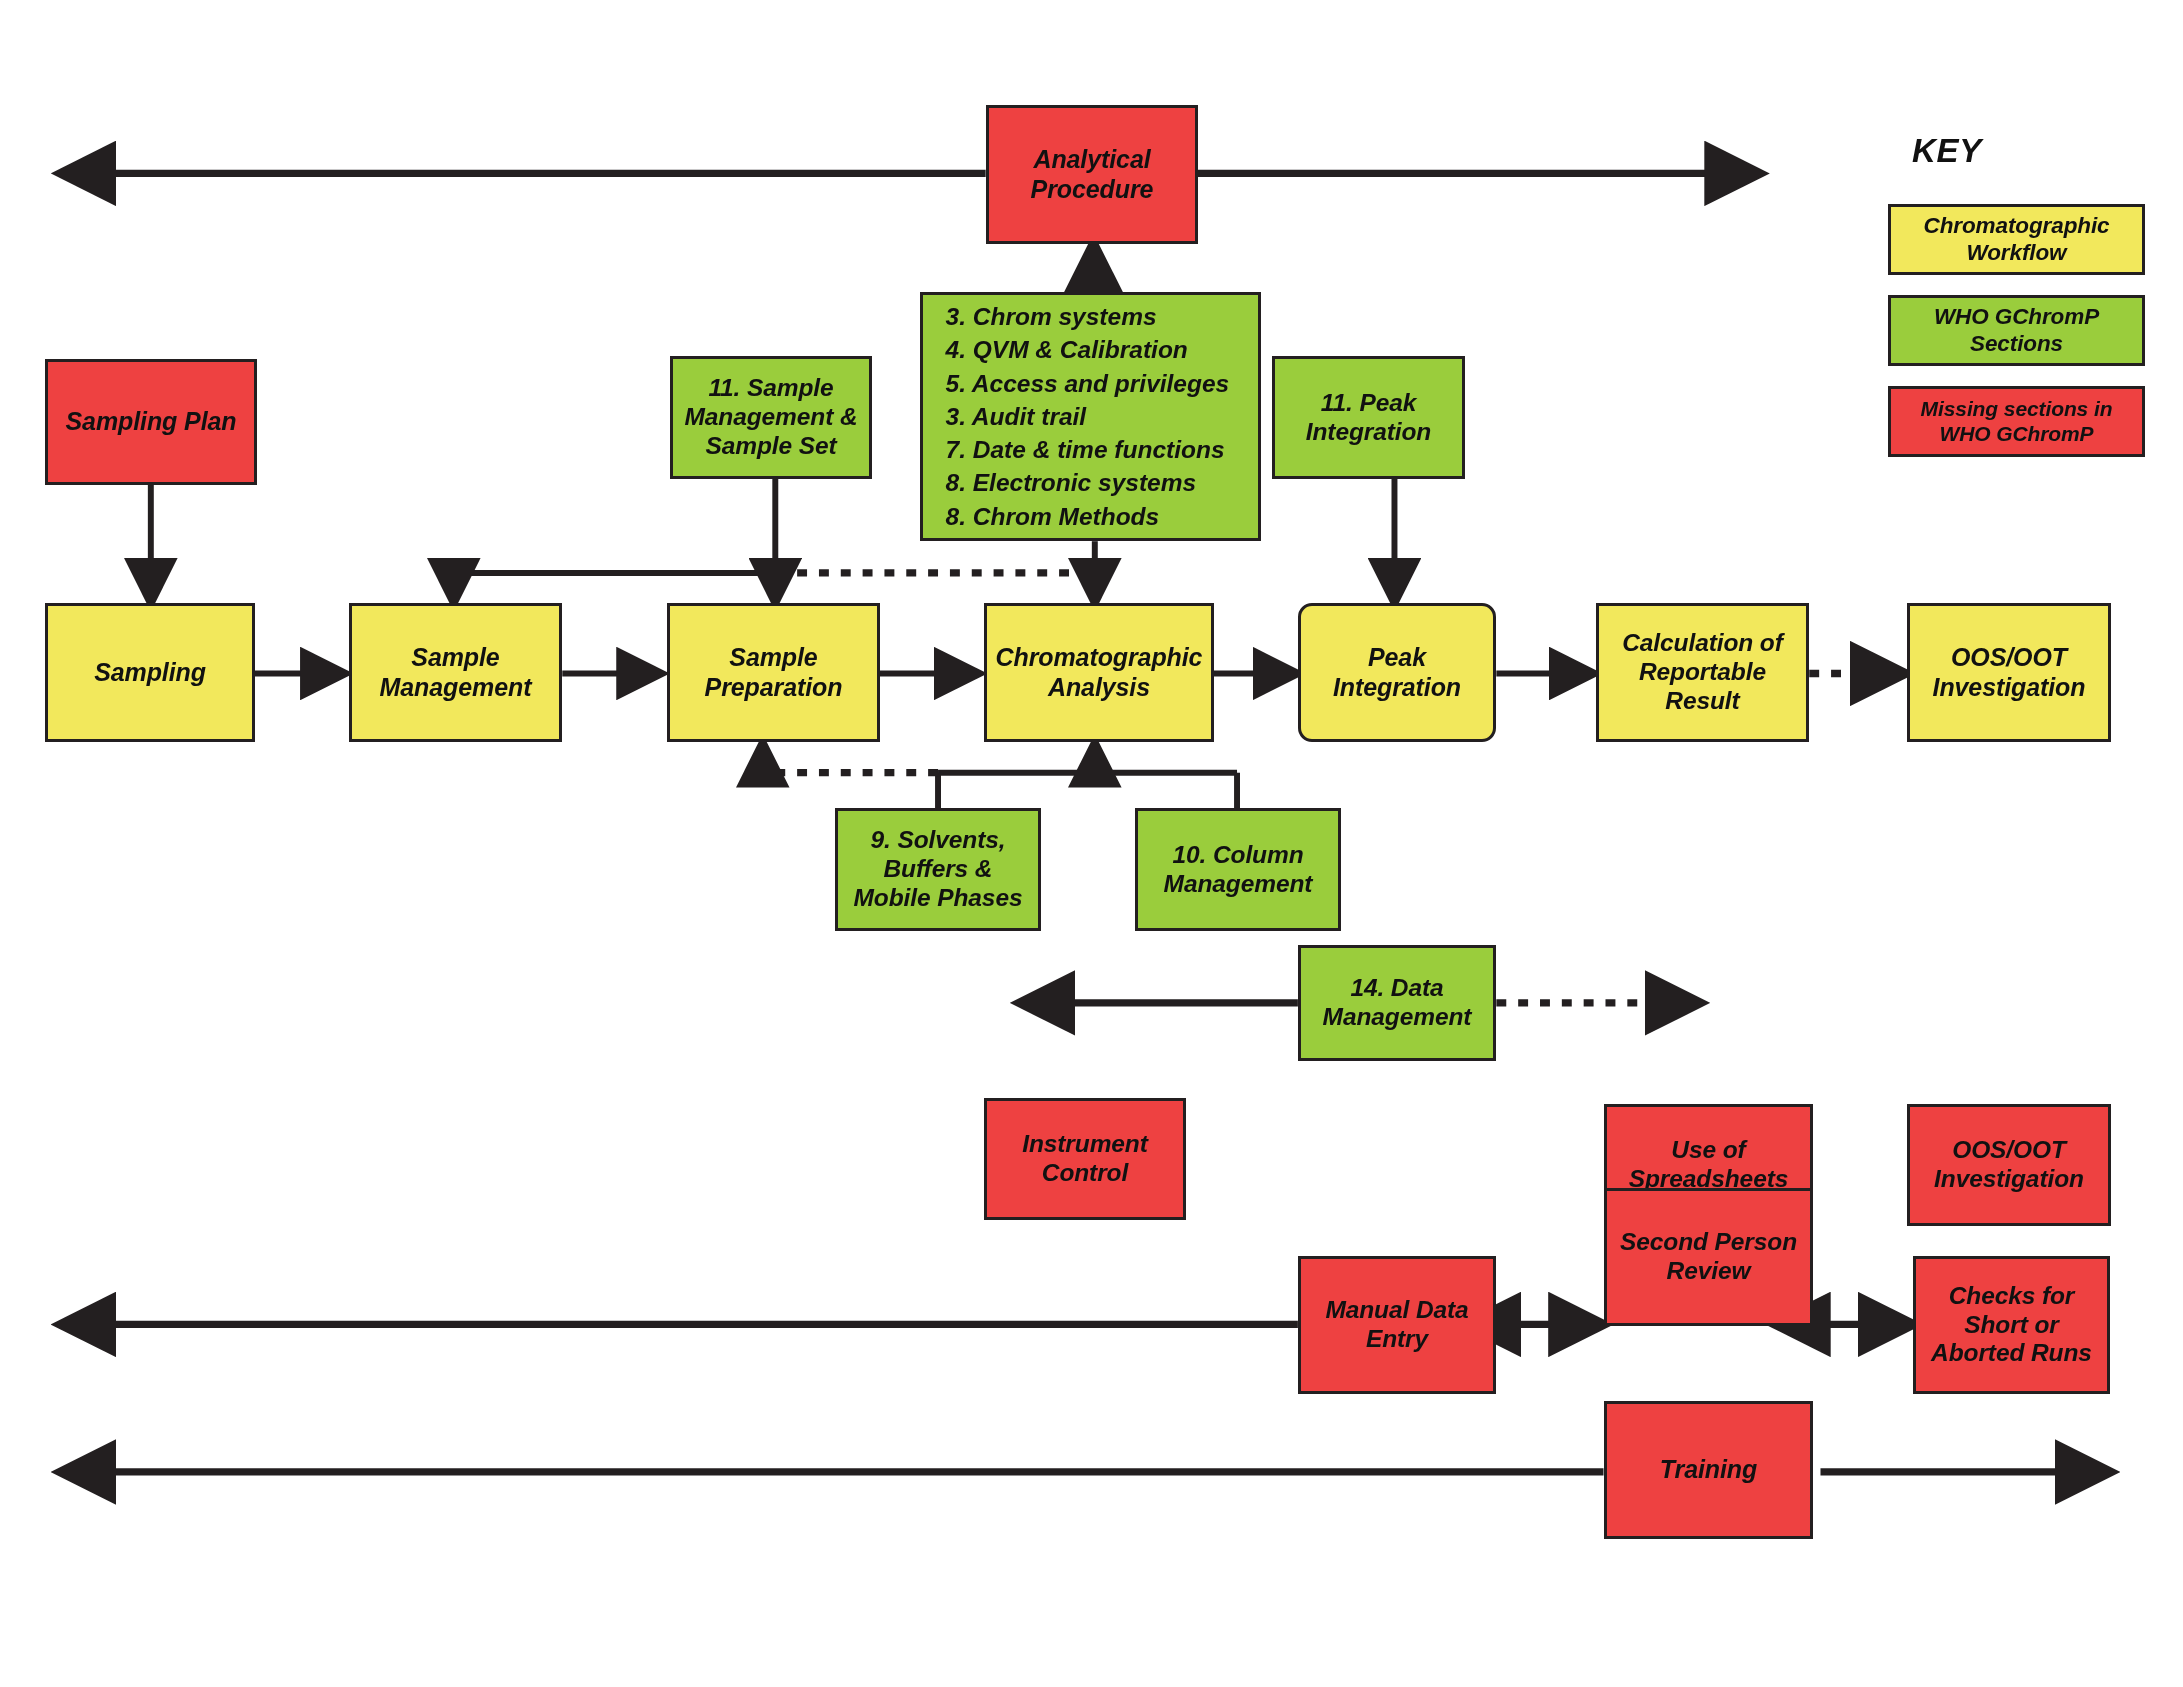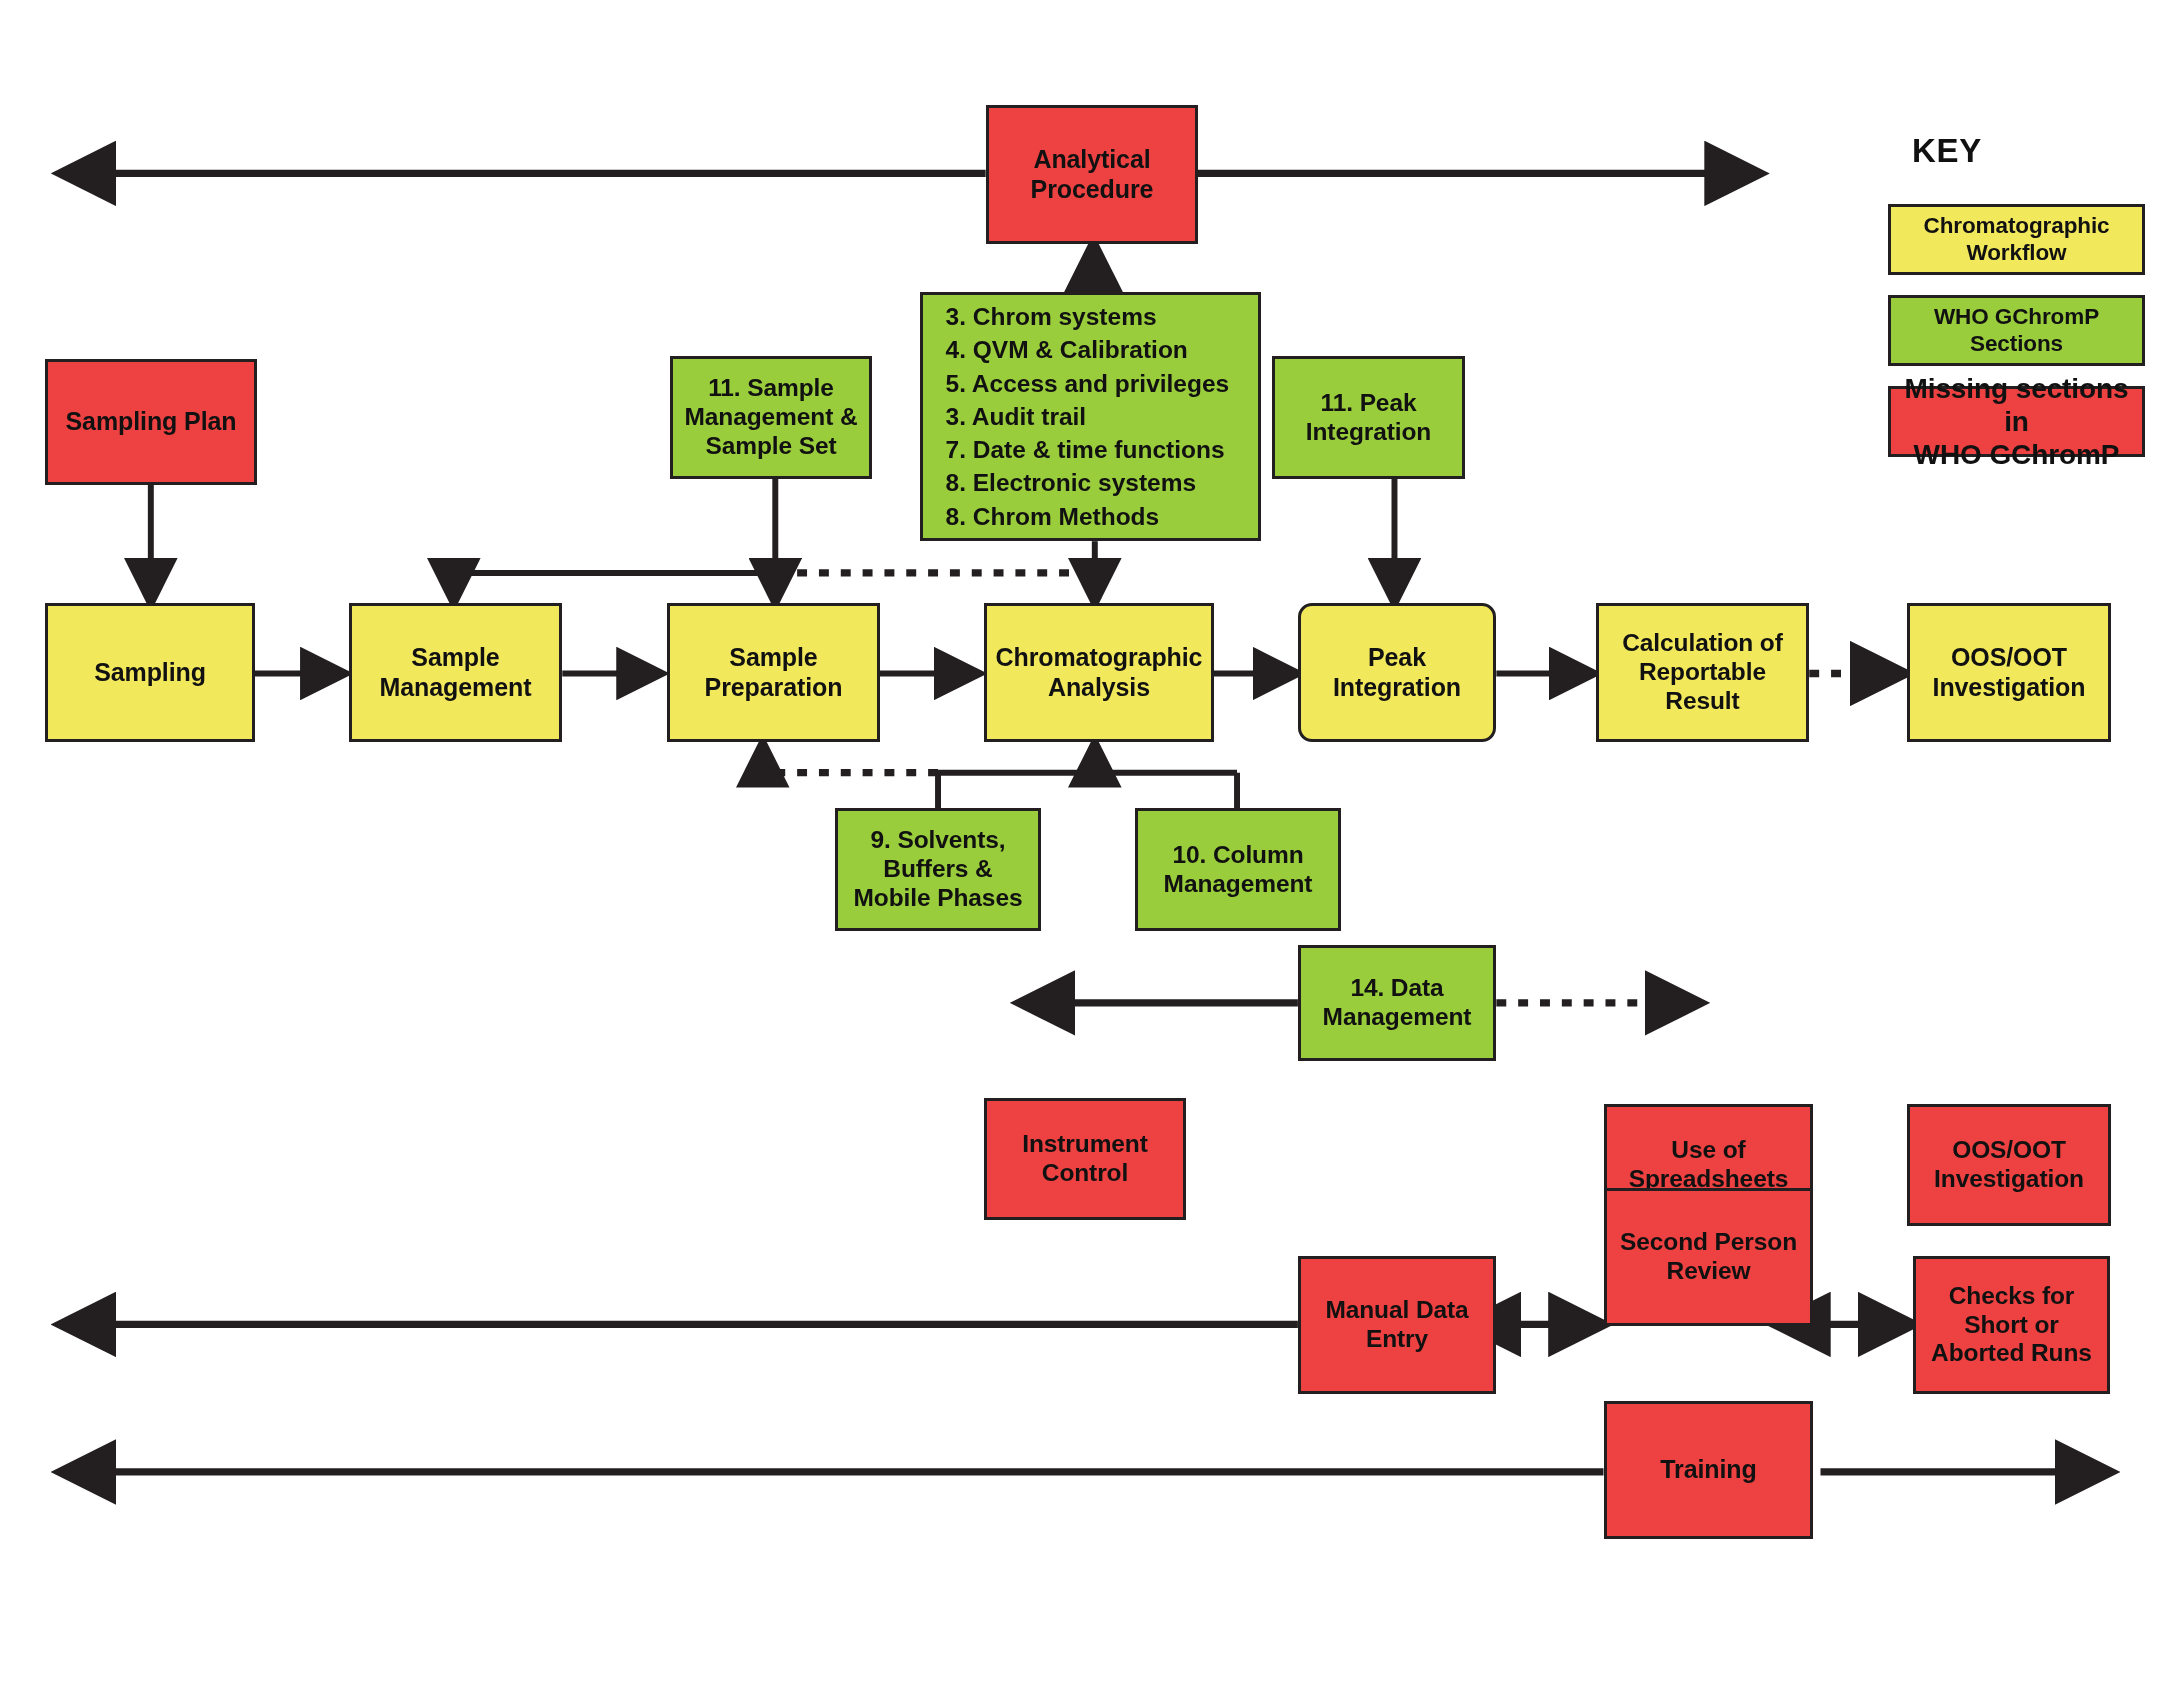--- a/index.html
+++ b/index.html
@@ -7,20 +7,21 @@
     width: 2183px; height: 1687px;
     background: #ffffff;
     font-family: "Liberation Sans", sans-serif;
     overflow: hidden;
   }
   #stage {
     position: relative;
     width: 2183px;
     height: 1687px;
     background: #ffffff;
+    font-style: italic;
   }
   svg#wires {
     position: absolute;
     left:0; top:0;
     width: 2183px; height: 1687px;
     pointer-events: none;
   }
   .node {
     position: absolute;
     border: 3.3px solid #231f20;
@@ -193,16 +194,16 @@
   <div class="node red t37" style="left:1913px; top:1256px; width:197px; height:138px;">Checks for<br>Short or<br>Aborted Runs</div>
 
   <div class="node red t38" style="left:1604px; top:1401px; width:209px; height:138px;">Training</div>
 
   <div id="key-title" style="left:1912px; top:132px;">KEY</div>
 
   <div class="node yellow t34" style="left:1888px; top:204px; width:257px; height:71px; font-size:22.5px;">Chromatographic<br>Workflow</div>
 
   <div class="node green t34" style="left:1888px; top:295px; width:257px; height:71px; font-size:22.5px;">WHO GChromP<br>Sections</div>
 
-  <div class="node red t34" style="left:1888px; top:386px; width:257px; height:71px; font-size:28px;">Missing sections in<br>WHO GChromP</div>
+  <div class="node red t34" style="left:1888px; top:386px; width:257px; height:71px; font-size:21px;">Missing sections in<br>WHO GChromP</div>
 
 </div>
 
 
 </body></html>

